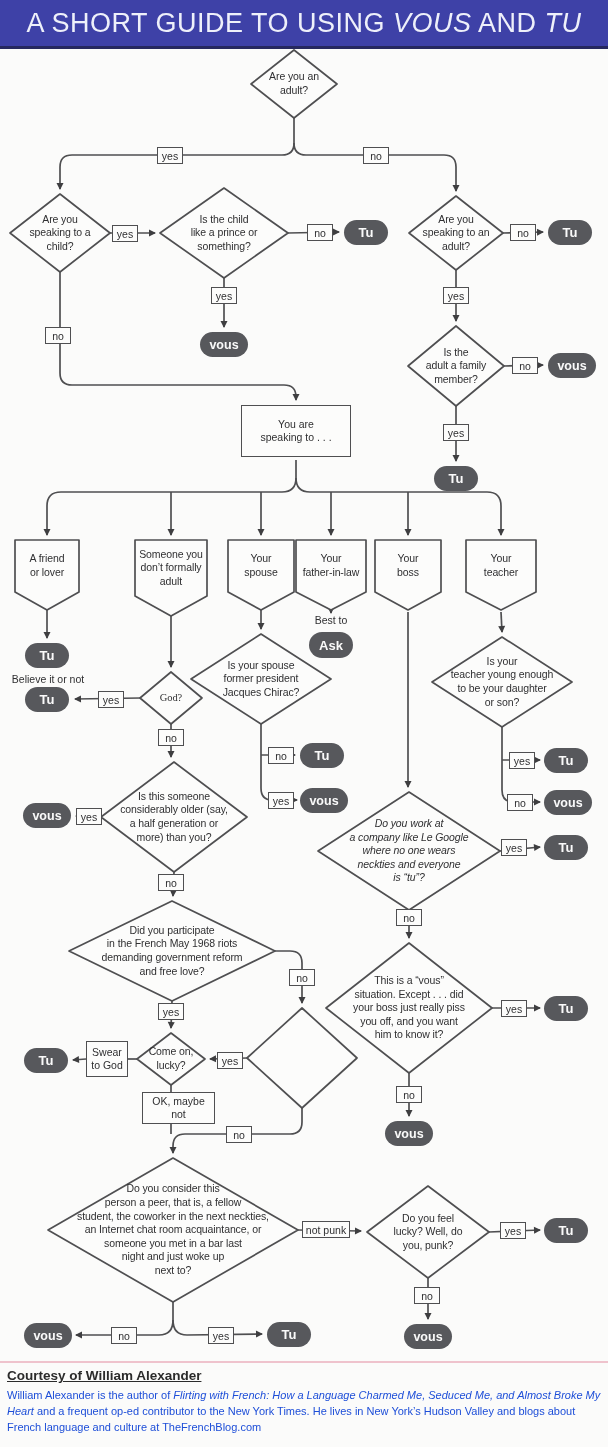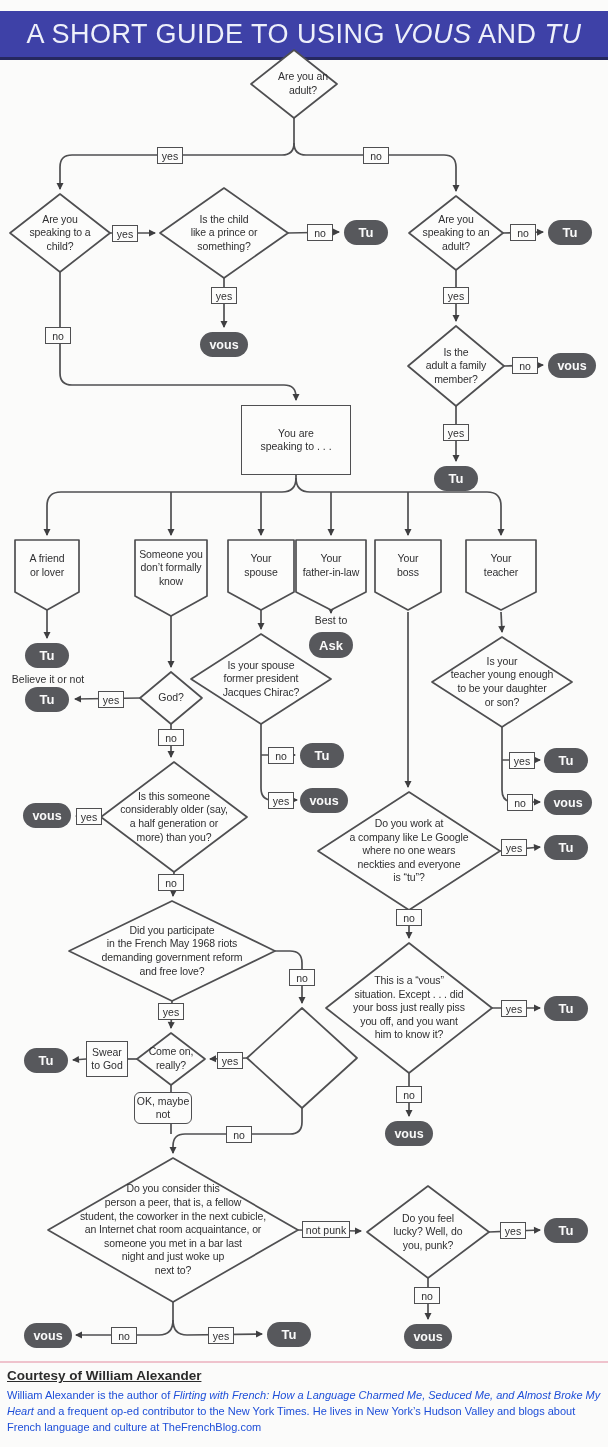--- a/index.html
+++ b/index.html
@@ -1,18 +1,18 @@
 <!DOCTYPE html>
 <html><head>
 <meta charset="utf-8">
 <style>
   html,body{margin:0;padding:0;background:#ffffff;}
   .page{position:relative;width:608px;height:1447px;background:#fbfbfa;overflow:hidden;
         font-family:"Liberation Sans",sans-serif;}
-  .hdr{position:absolute;left:0;top:11px;width:608px;height:46px;background:#3e41a7;
+  .hdr{position:absolute;left:0;top:0;width:608px;height:46px;background:#3e41a7;
        border-bottom:3px solid #26285f;display:flex;align-items:center;justify-content:center;
        color:#eef0fa;font-size:27px;letter-spacing:.5px;white-space:pre;}
   .hdr i{font-style:italic;}
   svg.layer{position:absolute;left:0;top:0;}
   .wire{stroke:#4f4f51;stroke-width:1.7;fill:none;}
   .shape{fill:#fcfcfb;stroke:#4f4f51;stroke-width:1.7;stroke-linejoin:round;}
   .d{position:absolute;display:flex;align-items:center;justify-content:center;text-align:center;
      font-size:10.5px;line-height:1.3;color:#2f2f31;white-space:pre-line;letter-spacing:-.1px;}
   .lbl{position:absolute;width:26px;height:17px;background:#fcfcfb;border:1.6px solid #4f4f51;
        display:flex;align-items:center;justify-content:center;font-size:10.5px;color:#2f2f31;
@@ -117,92 +117,92 @@
       <polygon class="shape" points="428,1186 489,1232 428,1278 367,1232"></polygon>
       <polygon class="shape" points="15,540 79,540 79,592 47,610 15,592"></polygon>
       <polygon class="shape" points="135,540 207,540 207,596 171,616 135,596"></polygon>
       <polygon class="shape" points="228,540 294,540 294,592 261,610 228,592"></polygon>
       <polygon class="shape" points="296,540 366,540 366,592 331,610 296,592"></polygon>
       <polygon class="shape" points="375,540 441,540 441,592 408,610 375,592"></polygon>
       <polygon class="shape" points="466,540 536,540 536,592 501,610 466,592"></polygon>
     </g>
   </svg>
 
-  <div class="d" style="left:260px;top:50px;width:86px;height:68px;">Are you an
+  <div class="d" style="left:251px;top:50px;width:86px;height:68px;">Are you an
 adult?</div>
   <div class="d" style="left:10px;top:194px;width:100px;height:78px;">Are you
 speaking to a
 child?</div>
   <div class="d" style="left:160px;top:188px;width:128px;height:90px;">Is the child
 like a prince or
 something?</div>
   <div class="d" style="left:409px;top:196px;width:94px;height:74px;">Are you
 speaking to an
 adult?</div>
   <div class="d" style="left:408px;top:326px;width:96px;height:80px;">Is the
 adult a family
 member?</div>
-  <div class="d" style="left:140px;top:672px;width:62px;height:52px;">God?</div>
+  <div class="d" style="left:140px;top:672px;width:62px;height:52px;font-family:Liberation Serif, serif;">God?</div>
   <div class="d" style="left:191px;top:634px;width:140px;height:90px;">Is your spouse
 former president
 Jacques Chirac?</div>
   <div class="d" style="left:432px;top:637px;width:140px;height:90px;">Is your
 teacher young enough
 to be your daughter
 or son?</div>
   <div class="d" style="left:101px;top:762px;width:146px;height:110px;">Is this someone
 considerably older (say,
 a half generation or
 more) than you?</div>
-  <div class="d" style="left:318px;top:792px;width:182px;height:118px;">Do you work at
+  <div class="d" style="left:318px;top:792px;width:182px;height:118px;font-style:italic;">Do you work at
 a company like Le Google
 where no one wears
 neckties and everyone
 is “tu”?</div>
   <div class="d" style="left:69px;top:901px;width:206px;height:100px;">Did you participate
 in the French May 1968 riots
 demanding government reform
 and free love?</div>
   <div class="d" style="left:137px;top:1033px;width:68px;height:52px;">Come on,
-really?</div>
+lucky?</div>
   <div class="d" style="left:326px;top:943px;width:166px;height:130px;">This is a “vous”
 situation. Except . . . did
 your boss just really piss
 you off, and you want
 him to know it?</div>
   <div class="d" style="left:48px;top:1158px;width:250px;height:144px;">Do you consider this
 person a peer, that is, a fellow
-student, the coworker in the next cubicle,
+student, the coworker in the next neckties,
 an Internet chat room acquaintance, or
 someone you met in a bar last
 night and just woke up
 next to?</div>
   <div class="d" style="left:367px;top:1186px;width:122px;height:92px;">Do you feel
 lucky? Well, do
 you, punk?</div>
 
   <div class="d" style="left:15px;top:540px;width:64px;height:52px;">A friend
 or lover</div>
   <div class="d" style="left:135px;top:540px;width:72px;height:56px;">Someone you
 don’t formally
-know</div>
+adult</div>
   <div class="d" style="left:228px;top:540px;width:66px;height:52px;">Your
 spouse</div>
   <div class="d" style="left:296px;top:540px;width:70px;height:52px;">Your
 father-in-law</div>
   <div class="d" style="left:375px;top:540px;width:66px;height:52px;">Your
 boss</div>
   <div class="d" style="left:466px;top:540px;width:70px;height:52px;">Your
 teacher</div>
 
-  <div class="box" style="left:241px;top:405px;width:110px;height:70px;">You are
+  <div class="box" style="left:241px;top:405px;width:110px;height:52px;">You are
 speaking to . . .</div>
   <div class="box" style="left:86px;top:1041px;width:42px;height:36px;">Swear
 to God</div>
-  <div class="box" style="left:134px;top:1092px;width:58px;height:32px;border-radius:6px;">OK, maybe
+  <div class="box" style="left:142px;top:1092px;width:73px;height:32px;">OK, maybe
 not</div>
 
   <div class="lbl" style="left:157px;top:147px;">yes</div>
   <div class="lbl" style="left:363px;top:147px;">no</div>
   <div class="lbl" style="left:112px;top:225px;">yes</div>
   <div class="lbl" style="left:307px;top:224px;">no</div>
   <div class="lbl" style="left:510px;top:224px;">no</div>
   <div class="lbl" style="left:211px;top:287px;">yes</div>
   <div class="lbl" style="left:443px;top:287px;">yes</div>
   <div class="lbl" style="left:512px;top:357px;">no</div>

